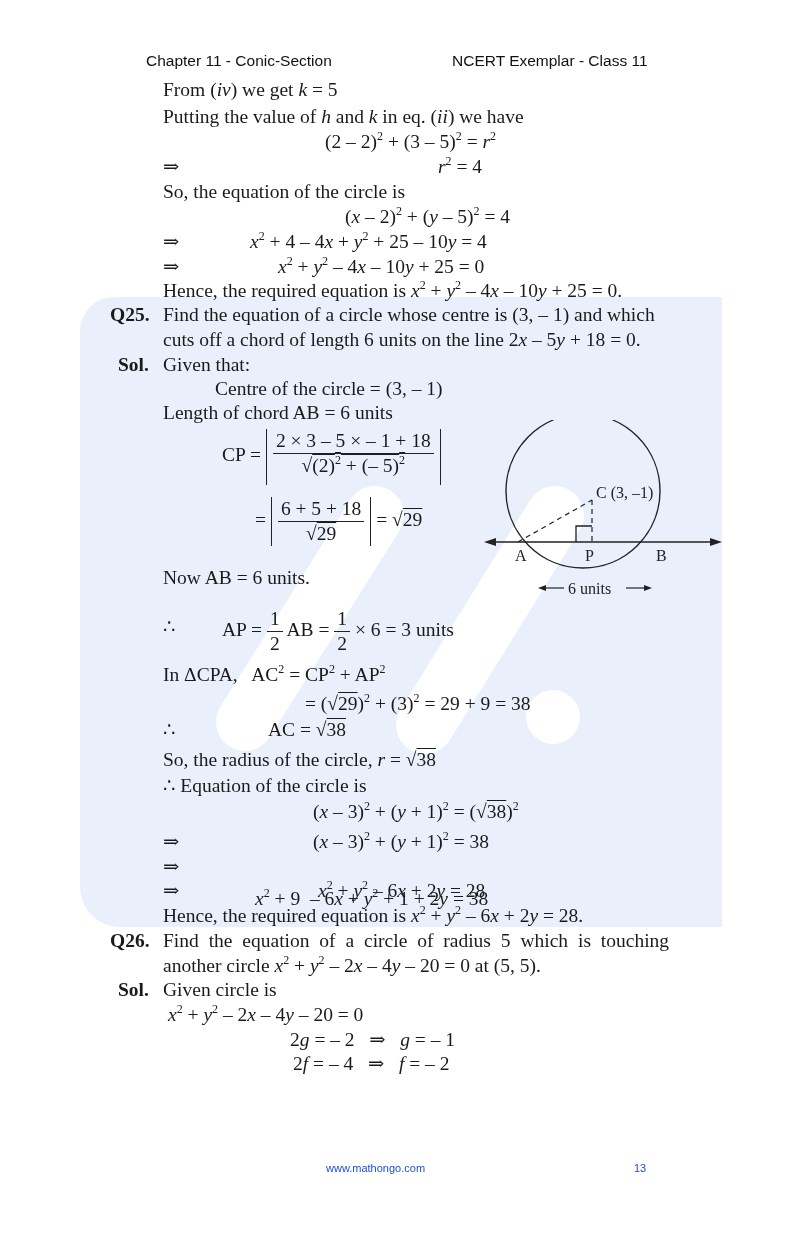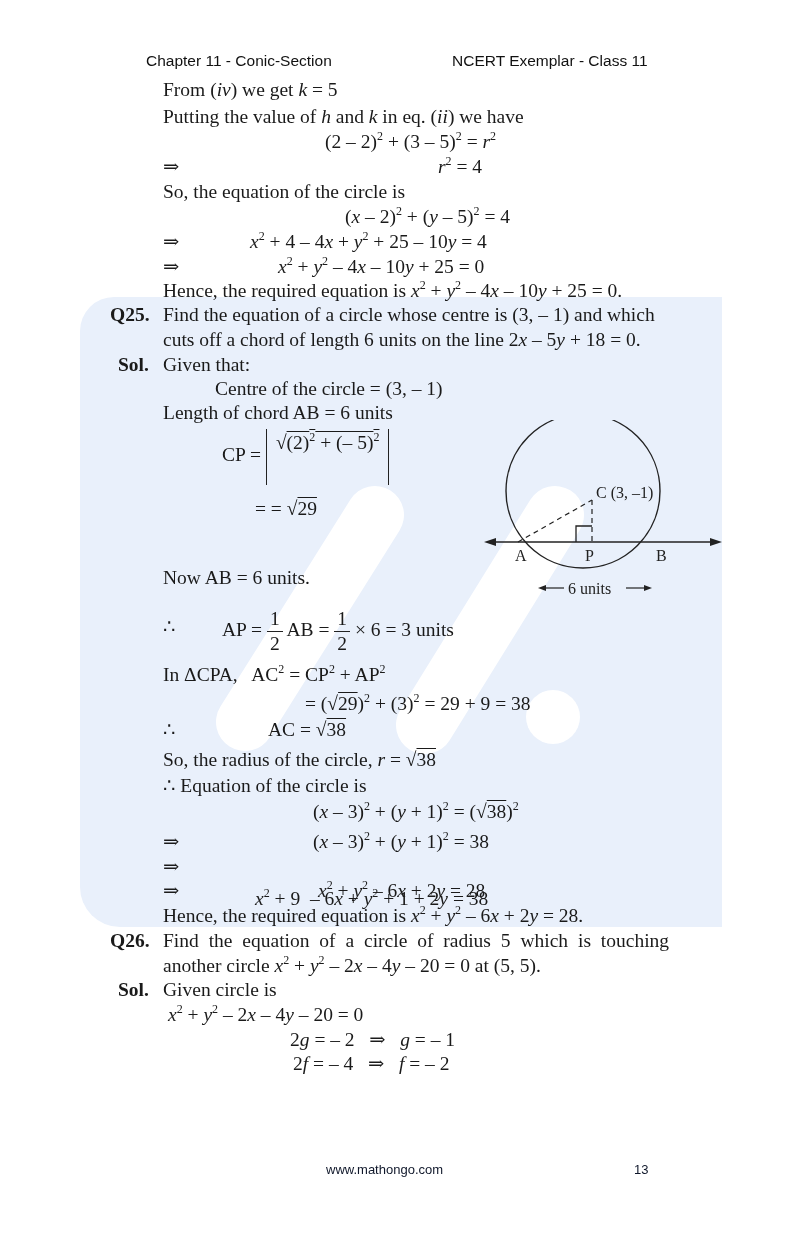--- a/index.html
+++ b/index.html
@@ -1,19 +1,19 @@
 <!DOCTYPE html>
 <html><head>
 <meta charset="utf-8">
 <style>
   html, body { margin:0; padding:0; background:#ffffff; }
   body { width:800px; height:1236px; position:relative; overflow:hidden;
          font-family:"Liberation Serif","DejaVu Serif",serif; color:#1a1a1a; }
   .hdr { position:absolute; top:52px; font-family:"Liberation Sans","DejaVu Sans",sans-serif; font-size:15.5px; color:#111; }
-  .ftr { position:absolute; top:1162px; font-family:"Liberation Sans","DejaVu Sans",sans-serif; font-size:13px; color:#0f172a; }
+  .ftr { position:absolute; top:1162px; font-family:"Liberation Sans","DejaVu Sans",sans-serif; font-size:11px; color:#1d4ed8; }
   .panel { position:absolute; left:80px; top:297px; width:642px; height:630px; background:#e9f0fb; border-radius:34px 0 0 40px; }
   .wm { position:absolute; left:0; top:0; width:800px; height:1236px; pointer-events:none; }
   .ln { position:absolute; font-size:19.5px; line-height:24px; white-space:nowrap; }
   .b { font-weight:bold; }
   i { font-style:italic;font-family:Liberation Serif, serif; }
   sup { font-size:12px; vertical-align:8px; line-height:0; }
   .sq { text-decoration:overline; }
   .frac { display:inline-block; vertical-align:middle; text-align:center; }
   .frac .num { display:block; border-bottom:1.3px solid #222; padding:0 3px; line-height:24px; }
   .frac .den { display:block; line-height:24px; padding:0 3px; }
@@ -51,27 +51,34 @@
 <div class="ln" style="left:163px; top:328px;">cuts off a chord of length 6 units on the line 2<i>x</i> – 5<i>y</i> + 18 = 0.</div>
 <div class="ln b" style="left:118px; top:353px;">Sol.</div>
 <div class="ln" style="left:163px; top:353px;">Given that:</div>
 <div class="ln" style="left:215px; top:377px;">Centre of the circle = (3, – 1)</div>
 <div class="ln" style="left:163px; top:401px;">Length of chord AB = 6 units</div>
 
 <div class="ln" style="left:222px; top:429px;">
   <span>CP =</span>
   <span class="abs" style="height:56px; padding-top:0;">
     <span class="frac">
+      <span class="num">2 × 3 – 5 × – 1 + 18</span>
       <span class="den">√<span class="sq">(2)<sup>2</sup> + (– 5)<sup>2</sup></span></span>
     </span>
   </span>
 </div>
 
 <div class="ln" style="left:255px; top:497px;">
   =
+  <span class="abs">
+    <span class="frac">
+      <span class="num">6 + 5 + 18</span>
+      <span class="den">√<span class="sq">29</span></span>
+    </span>
+  </span>
   = √<span class="sq">29</span>
 </div>
 
 <div class="ln" style="left:163px; top:566px;">Now   AB = 6 units.</div>
 
 <div class="ln" style="left:163px; top:615px;">∴</div>
 <div class="ln" style="left:222px; top:607px;">
   AP = <span class="frac"><span class="num" style="border-bottom-width:1px;">1</span><span class="den">2</span></span> AB = <span class="frac"><span class="num">1</span><span class="den">2</span></span> × 6 = 3 units
 </div>
 

